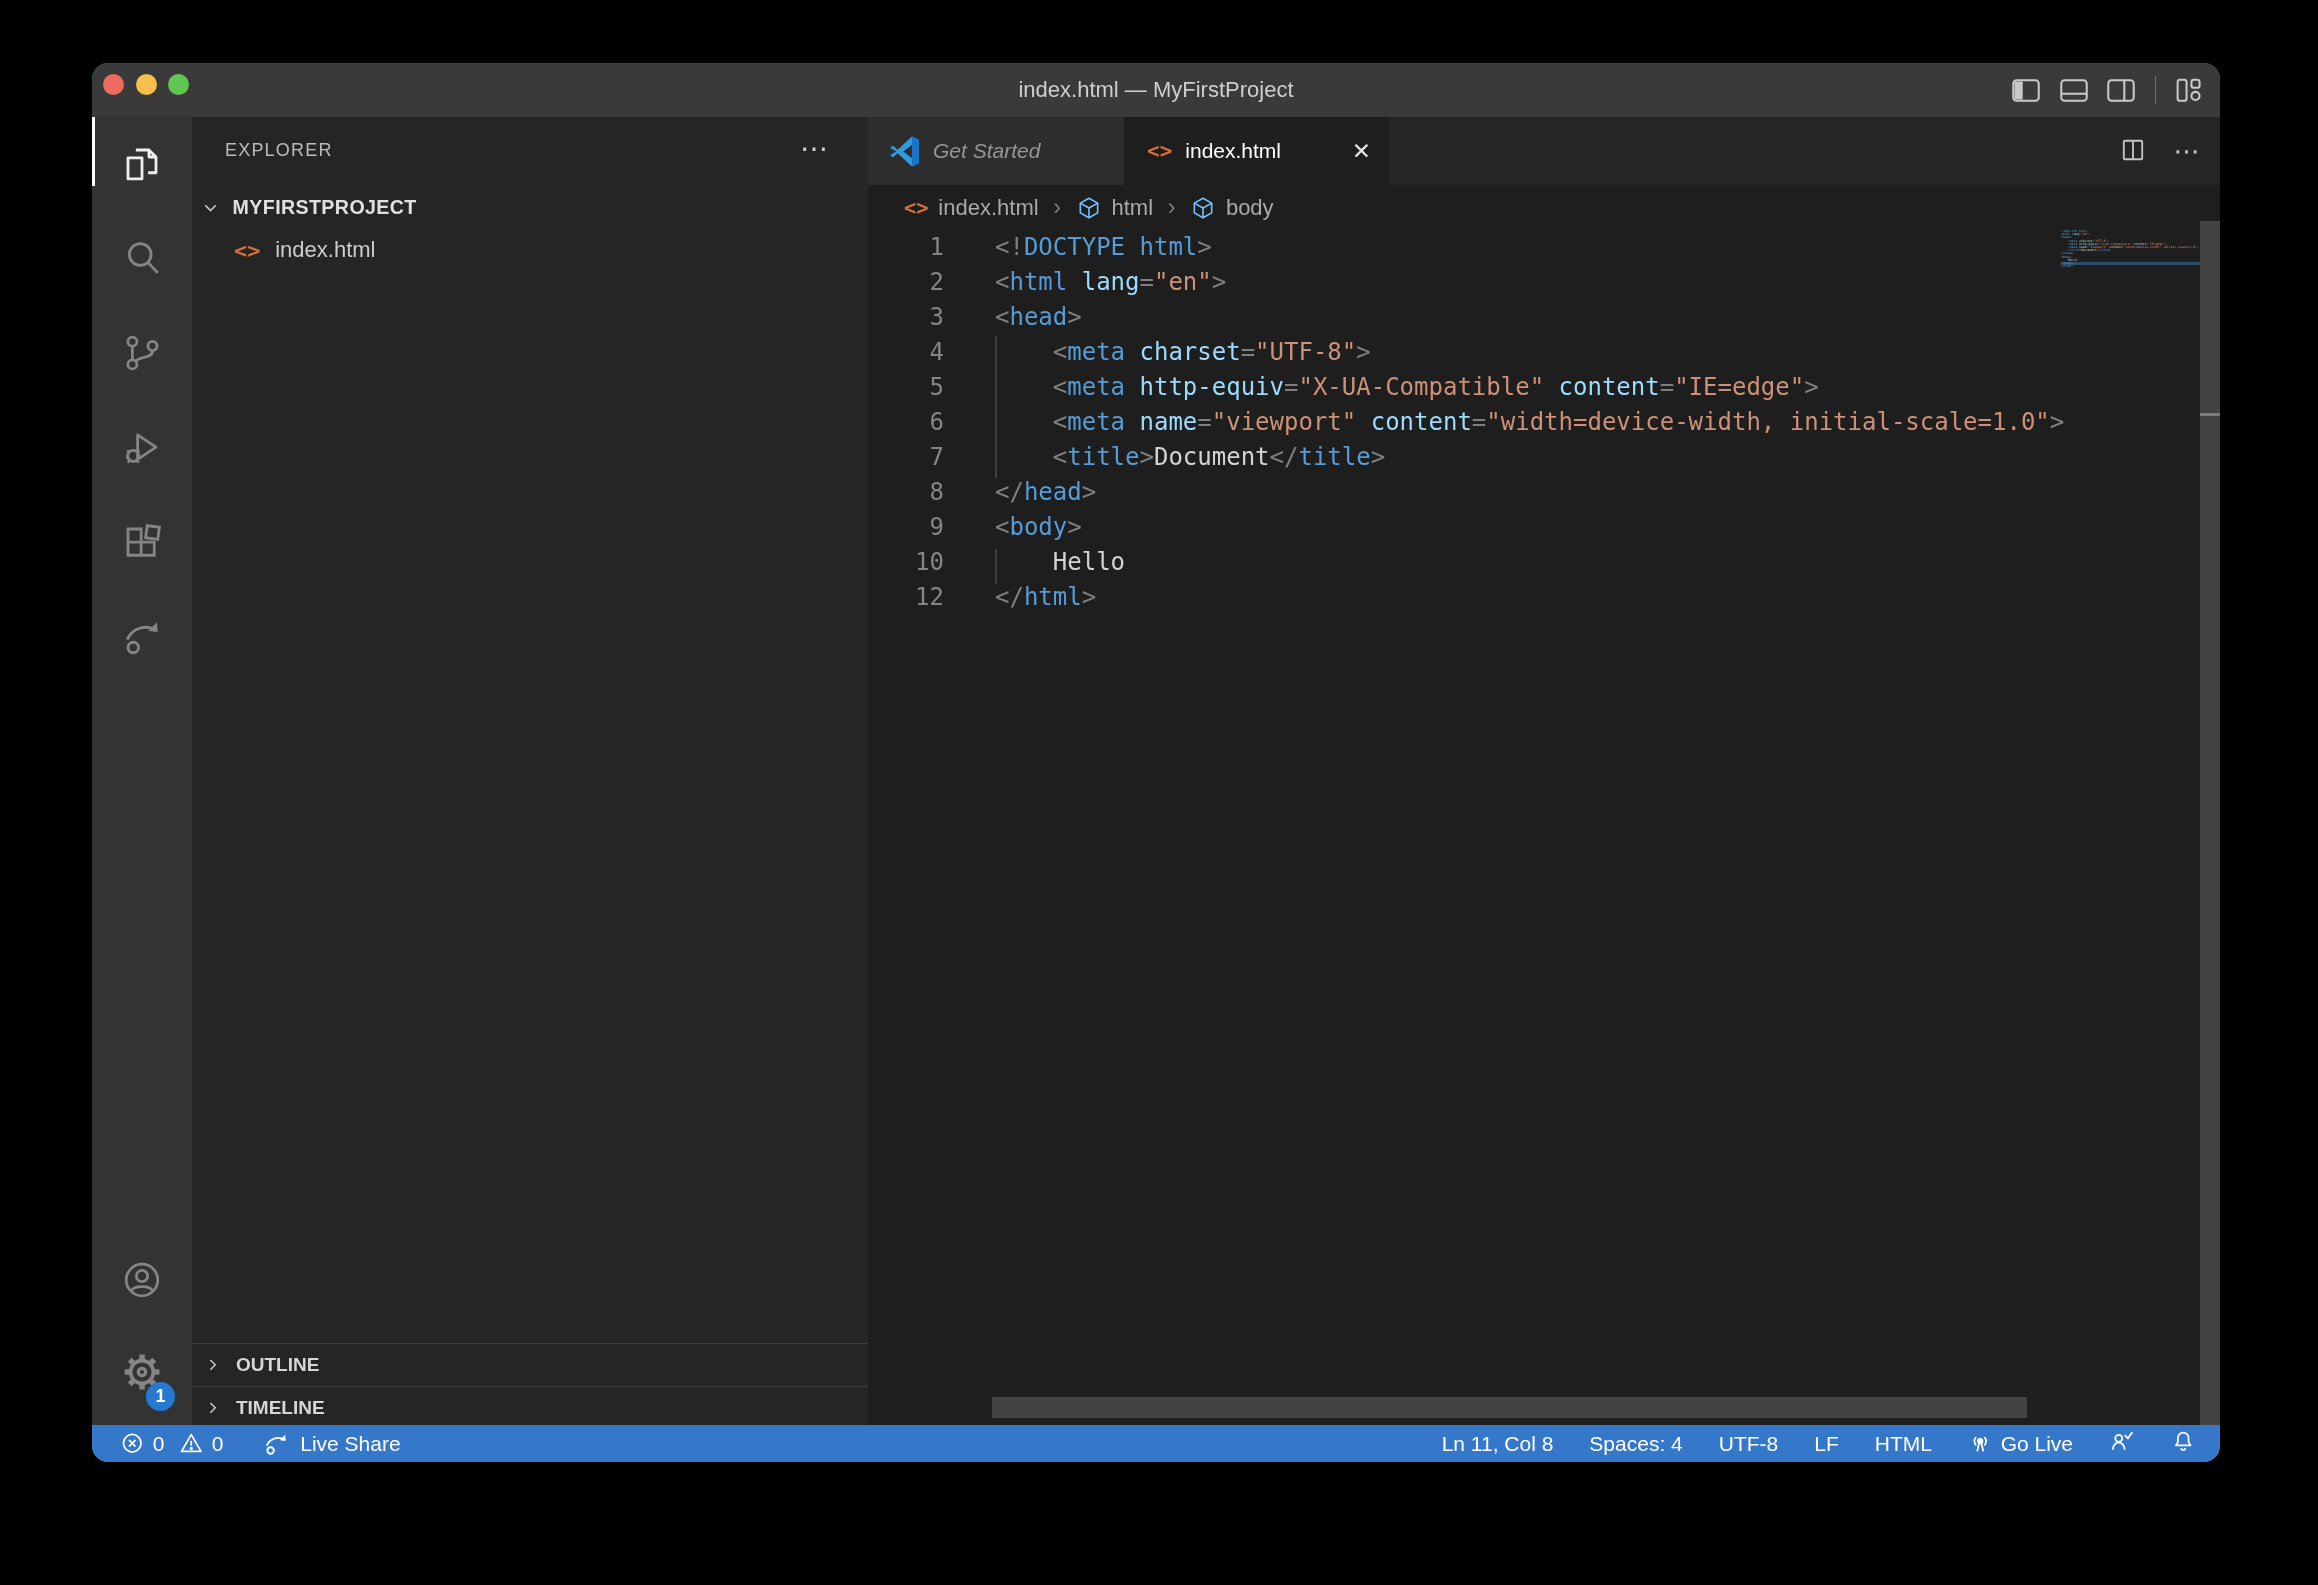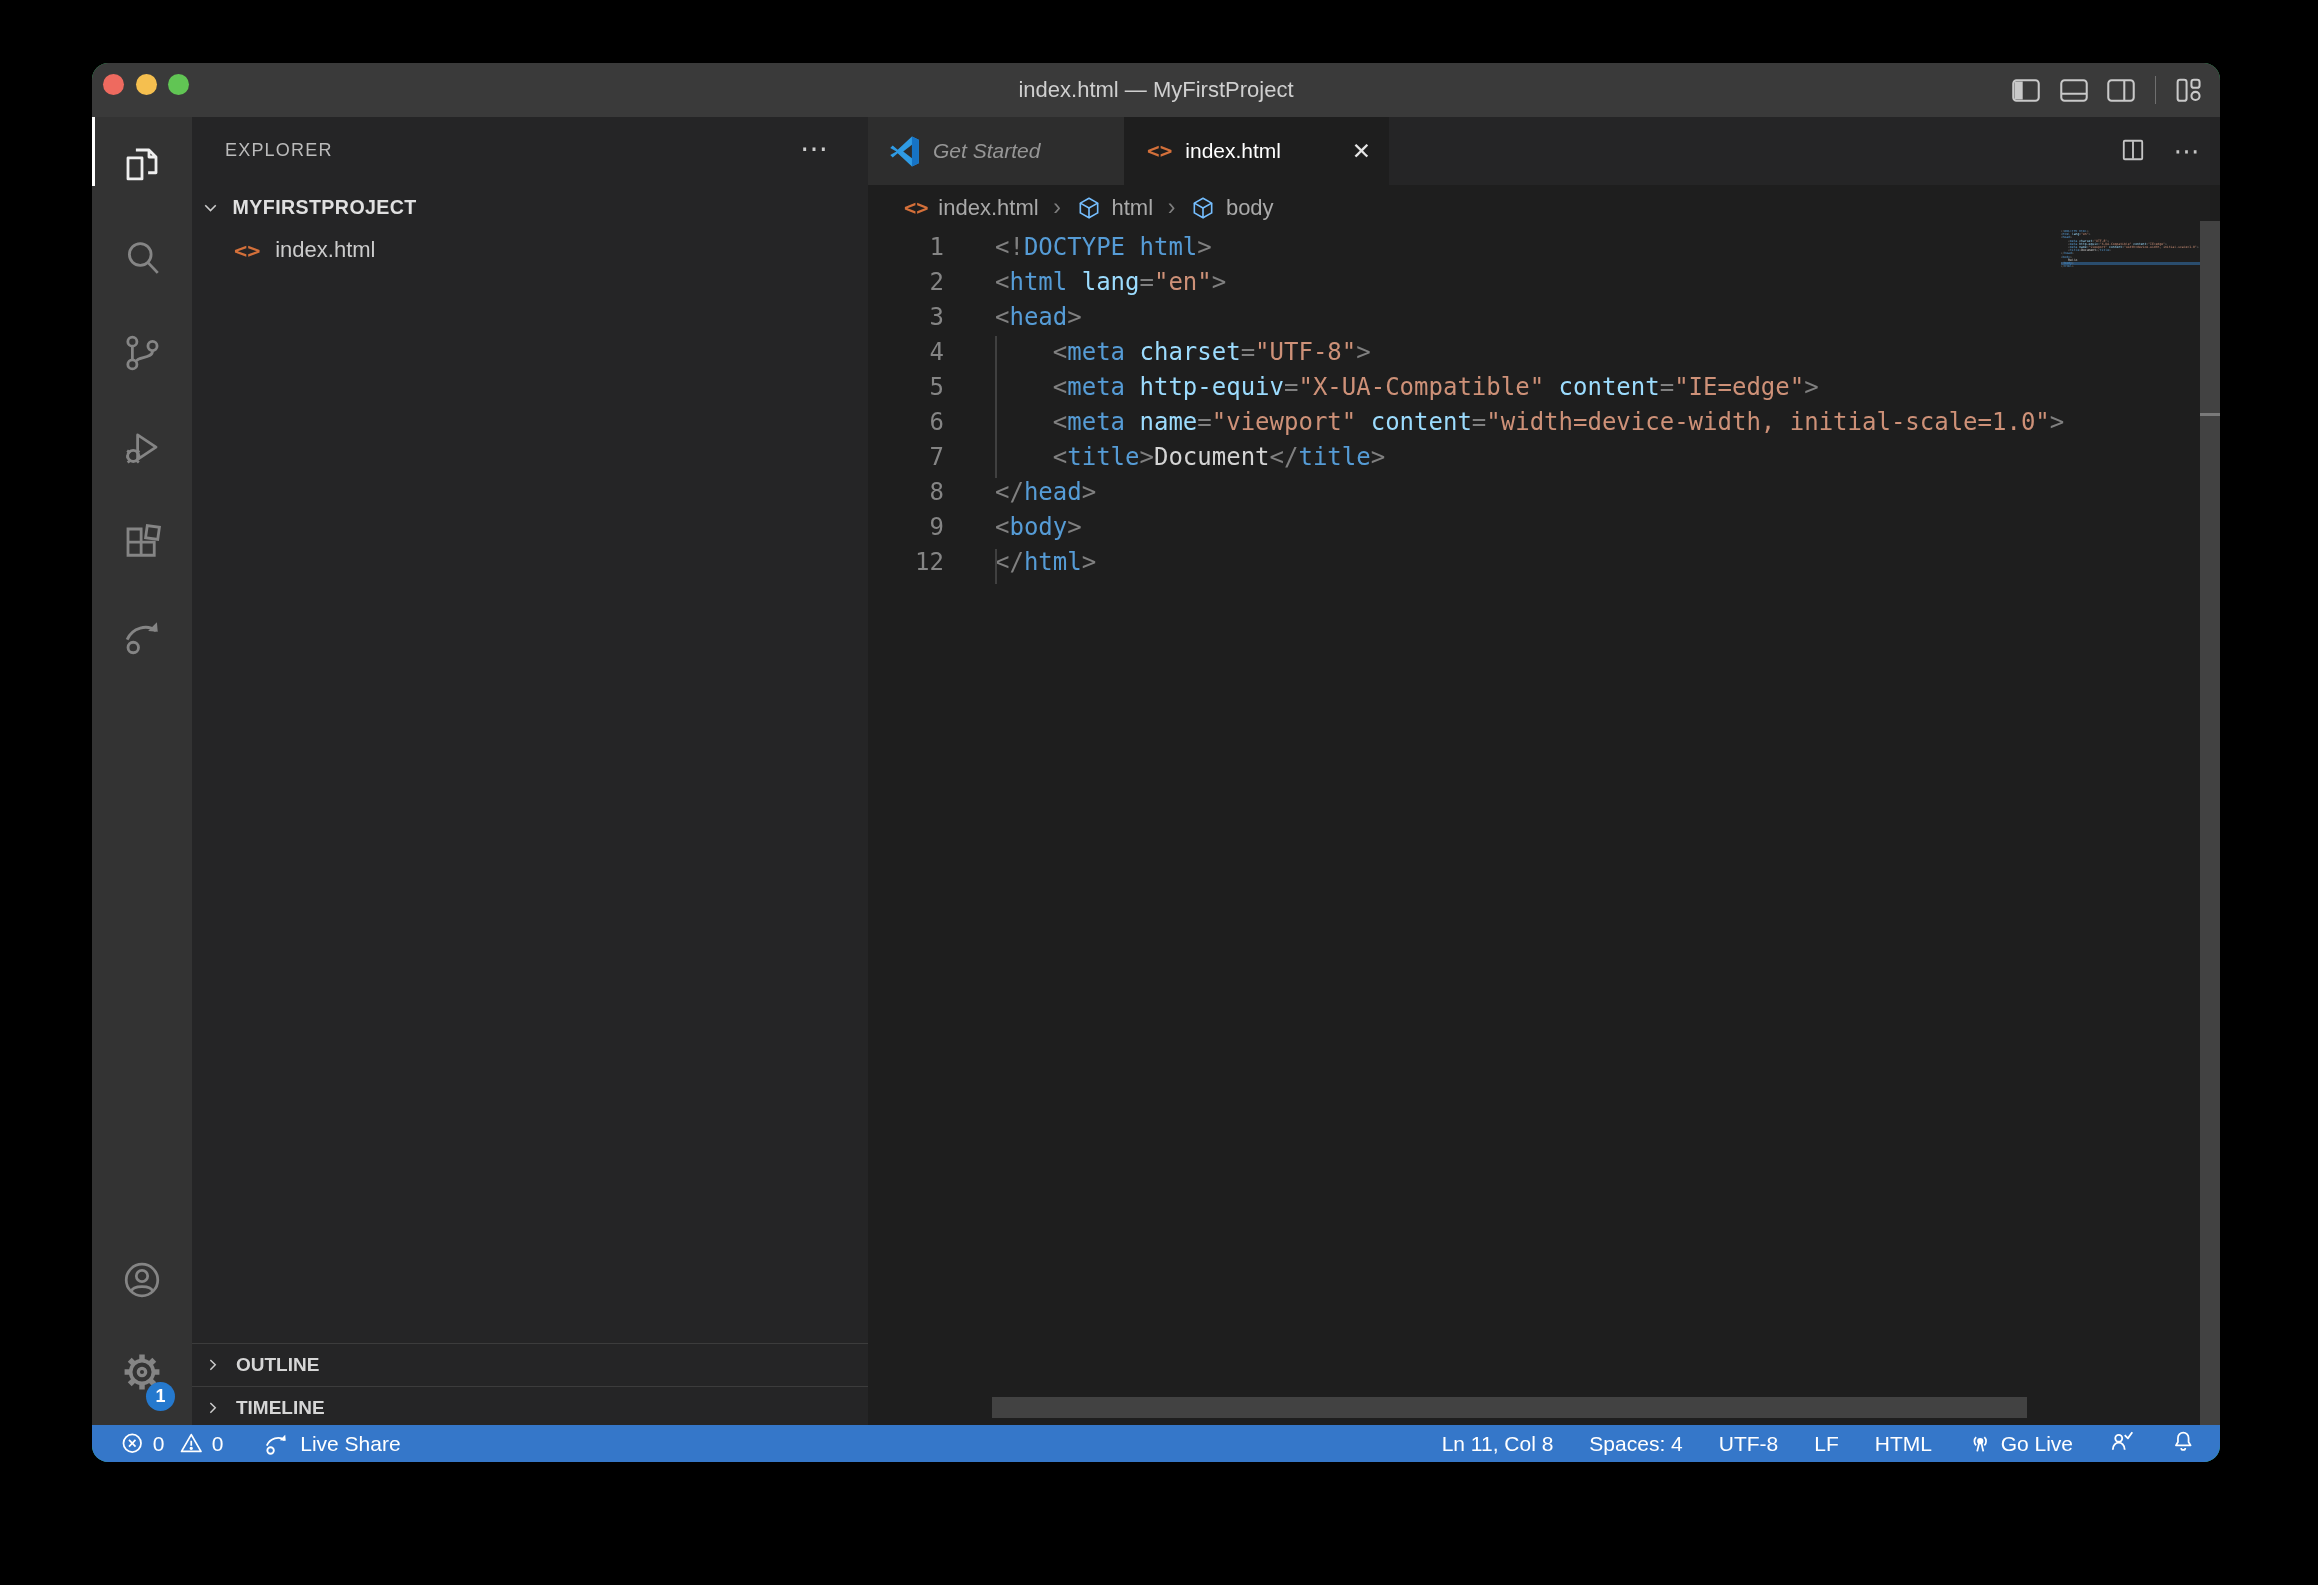--- a/index.html
+++ b/index.html
@@ -276,20 +276,21 @@
         <div>
               <div class="code-line"><span class="ln">1</span><span class="lc"><span class="tk-p">&lt;!</span><span class="tk-tag">DOCTYPE html</span><span class="tk-p">&gt;</span></span></div>
               <div class="code-line"><span class="ln">2</span><span class="lc"><span class="tk-p">&lt;</span><span class="tk-tag">html</span><span class="tk-attr"> lang</span><span class="tk-p">=</span><span class="tk-str">"en"</span><span class="tk-p">&gt;</span></span></div>
               <div class="code-line"><span class="ln">3</span><span class="lc"><span class="tk-p">&lt;</span><span class="tk-tag">head</span><span class="tk-p">&gt;</span></span></div>
               <div class="code-line"><span class="ln">4</span><span class="lc"><span class="tk-p">    &lt;</span><span class="tk-tag">meta</span><span class="tk-attr"> charset</span><span class="tk-p">=</span><span class="tk-str">"UTF-8"</span><span class="tk-p">&gt;</span></span></div>
               <div class="code-line"><span class="ln">5</span><span class="lc"><span class="tk-p">    &lt;</span><span class="tk-tag">meta</span><span class="tk-attr"> http-equiv</span><span class="tk-p">=</span><span class="tk-str">"X-UA-Compatible"</span><span class="tk-attr"> content</span><span class="tk-p">=</span><span class="tk-str">"IE=edge"</span><span class="tk-p">&gt;</span></span></div>
               <div class="code-line"><span class="ln">6</span><span class="lc"><span class="tk-p">    &lt;</span><span class="tk-tag">meta</span><span class="tk-attr"> name</span><span class="tk-p">=</span><span class="tk-str">"viewport"</span><span class="tk-attr"> content</span><span class="tk-p">=</span><span class="tk-str">"width=device-width, initial-scale=1.0"</span><span class="tk-p">&gt;</span></span></div>
               <div class="code-line"><span class="ln">7</span><span class="lc"><span class="tk-p">    &lt;</span><span class="tk-tag">title</span><span class="tk-p">&gt;</span><span class="tk-txt">Document</span><span class="tk-p">&lt;/</span><span class="tk-tag">title</span><span class="tk-p">&gt;</span></span></div>
               <div class="code-line"><span class="ln">8</span><span class="lc"><span class="tk-p">&lt;/</span><span class="tk-tag">head</span><span class="tk-p">&gt;</span></span></div>
               <div class="code-line"><span class="ln">9</span><span class="lc"><span class="tk-p">&lt;</span><span class="tk-tag">body</span><span class="tk-p">&gt;</span></span></div>
+              <div class="code-line"><span class="ln">10</span><span class="lc"><span class="tk-txt">    Hello</span></span></div>
               <div class="code-line"><span class="ln">12</span><span class="lc"><span class="tk-p">&lt;/</span><span class="tk-tag">html</span><span class="tk-p">&gt;</span></span></div>
             </div>
         <div class="indent-guide ig-1"></div>
         <div class="indent-guide ig-2"></div>
       </div>
 
       <div class="minimap">
             <div>
               <div class="mm-line"><span class="tk-p">&lt;!</span><span class="tk-tag">DOCTYPE html</span><span class="tk-p">&gt;</span></div>
               <div class="mm-line"><span class="tk-p">&lt;</span><span class="tk-tag">html</span><span class="tk-attr"> lang</span><span class="tk-p">=</span><span class="tk-str">"en"</span><span class="tk-p">&gt;</span></div>

